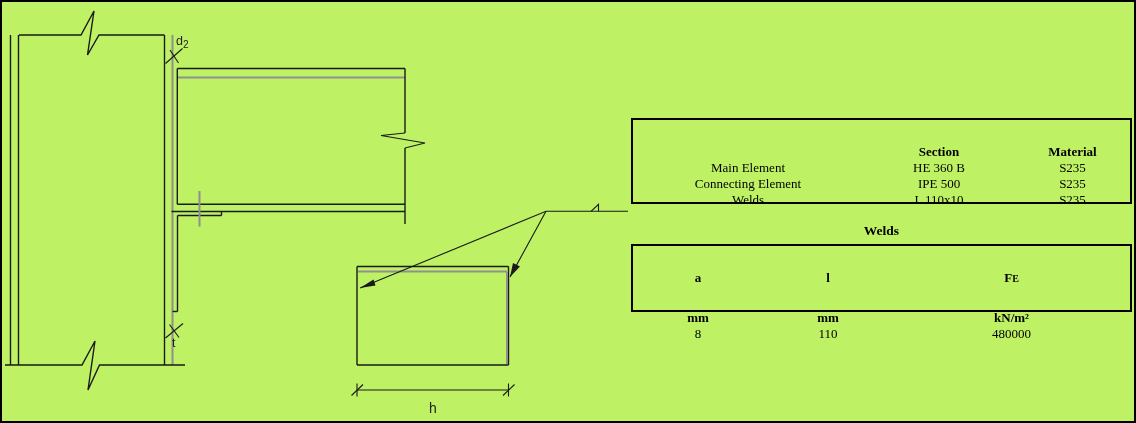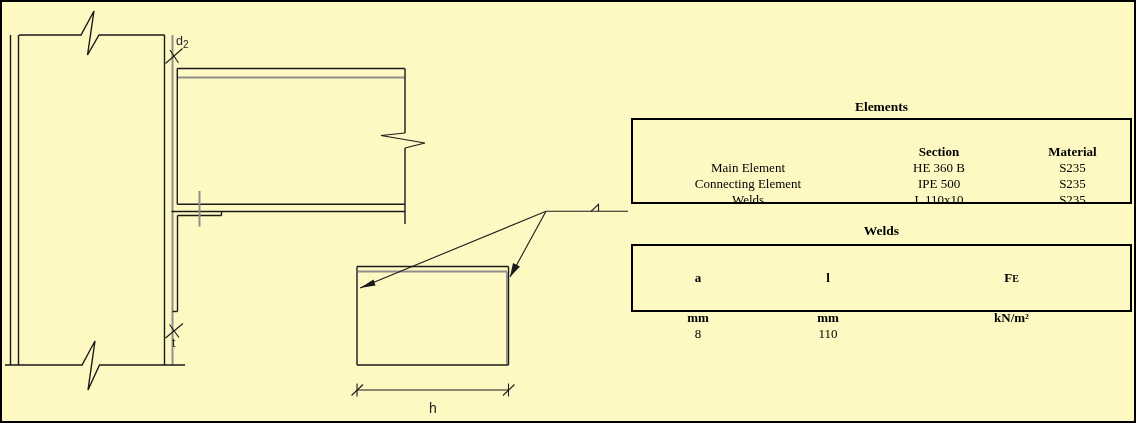--- a/index.html
+++ b/index.html
@@ -1,21 +1,21 @@
 <!DOCTYPE html>
 <html><head>
 <meta charset="utf-8">
 <style>
   html,body{margin:0;padding:0;background:#fff;}
   #stage{
     position:relative;
     width:1136px;height:423px;
     box-sizing:border-box;
     border:2px solid #000;
-    background:#fef9c3;
+    background:#bef264;
     font-family:"Liberation Serif", serif;
     overflow:hidden;
   }
   #drawing-svg{position:absolute;left:0;top:0;}
   #drawing-svg path{fill:none;stroke:#1a1a1a;stroke-width:1.4;}
   #drawing-svg path.thin{stroke-width:1.1;}
   #drawing-svg path.gray{stroke:#8f8f8f;stroke-width:2;}
   #drawing-svg polygon{fill:#1a1a1a;stroke:none;}
   .lbl{
     position:absolute;
@@ -114,21 +114,20 @@
   </svg>
 
   <div class="lbl" style="left:174px;top:33px;">
     <span>d</span><span class="sub">2</span>
   </div>
 
   <div class="lbl" style="left:170px;top:335px;">t</div>
 
   <div class="lbl" style="left:418px;top:399px;width:26px;text-align:center;font-size:14px;">h</div>
 
-  <div class="tbl-title" style="left:629px;top:97px;width:501px;">Elements</div>
 
   <div class="tbl-box" style="left:629px;top:116px;width:501px;height:86px;
        grid-template-columns:230px 152px 115px;grid-template-rows:repeat(4,1fr);">
     <div class="cell"></div>
     <div class="cell hdr">Section</div>
     <div class="cell hdr">Material</div>
 
     <div class="cell">Main Element</div>
     <div class="cell">HE 360 B</div>
     <div class="cell">S235</div>
@@ -152,15 +151,16 @@
       <span>F</span>
         <span class="sub">E</span>
     </div>
 
     <div class="cell hdr">mm</div>
     <div class="cell hdr">mm</div>
     <div class="cell hdr">kN/m²</div>
 
     <div class="cell">8</div>
     <div class="cell">110</div>
+    <div class="cell">480000</div>
   </div>
 
 </div>
 
 </body></html>

